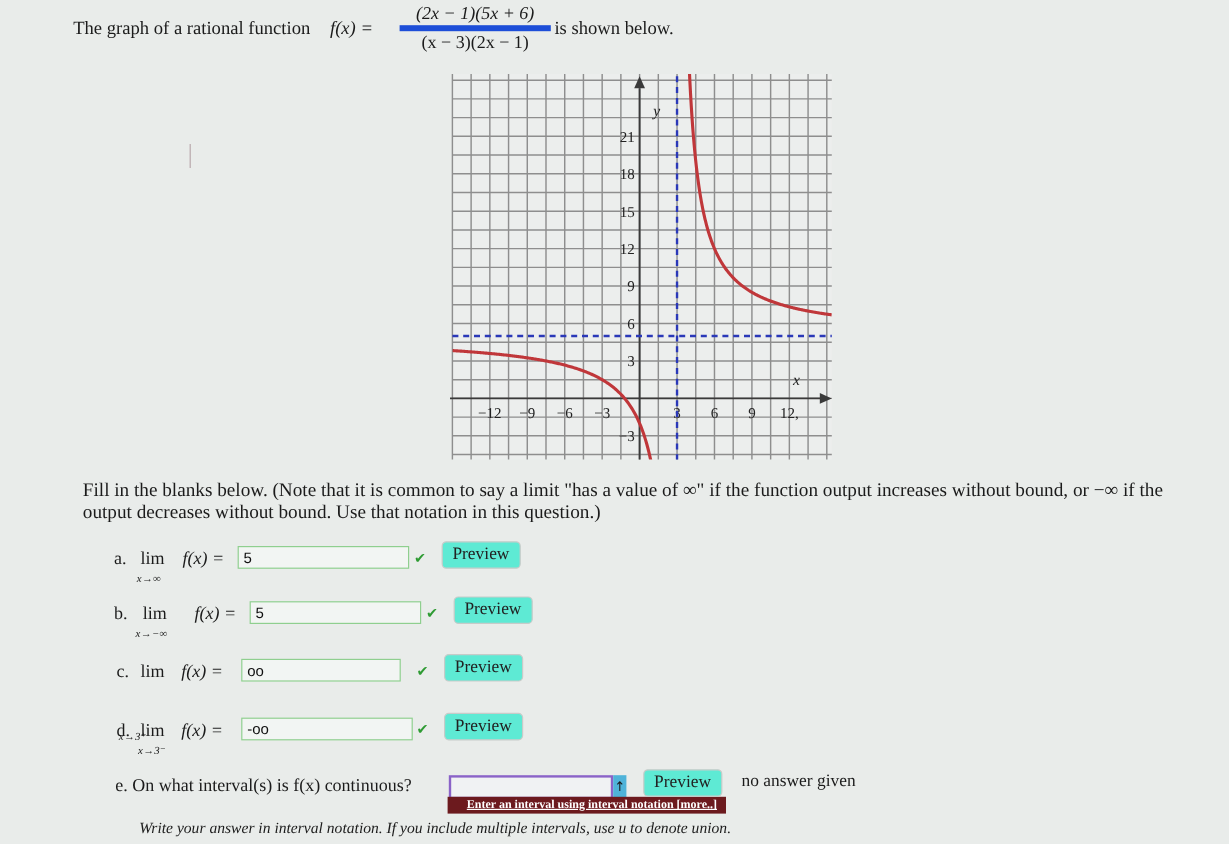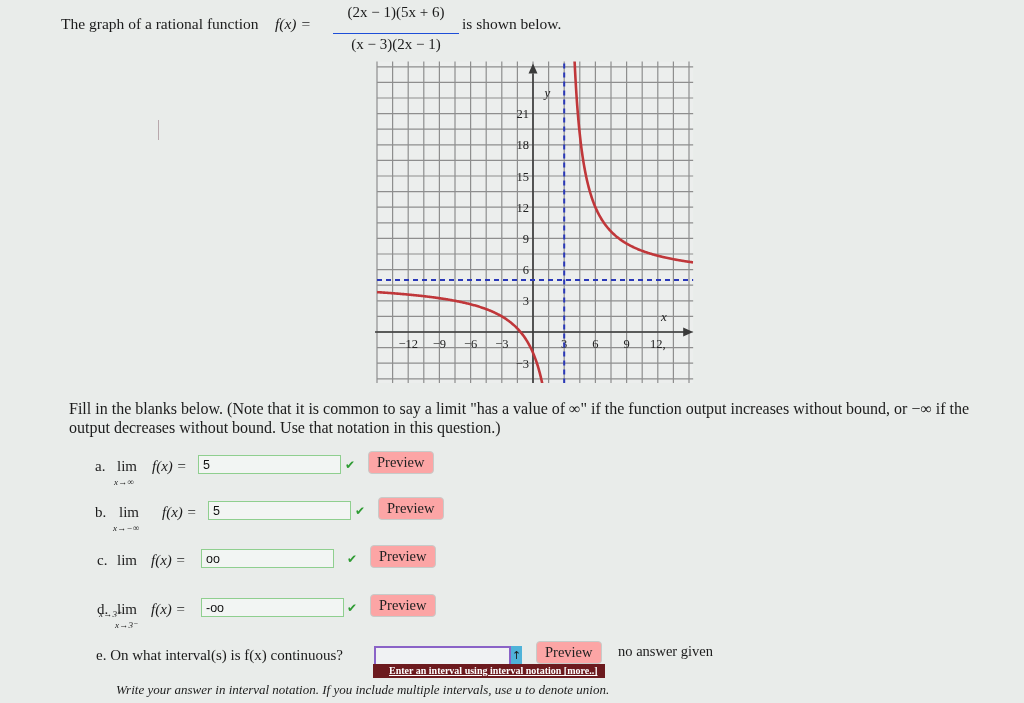--- a/index.html
+++ b/index.html
@@ -7,39 +7,39 @@
     width:1024px; height:703px; overflow:hidden; position:relative;
     background:#e9ecea;
     font-family:"Liberation Serif", "DejaVu Serif", serif;
     color:#1b1b1b;
   }
   .abs { position:absolute; }
   .intro { left:61px; top:12px; font-size:15.5px; }
   .intro .txt1 { position:absolute; left:0; top:3px; white-space:nowrap; }
   .intro .fx { position:absolute; left:214px; top:3px; white-space:nowrap; font-style:italic; }
   .frac { position:absolute; left:272px; top:-8px; text-align:center; width:126px; font-size:15px; }
-  .frac .num { display:block; padding-bottom:12px; border-bottom:1px solid #1d4ed8; }
+  .frac .num { display:block; font-style:italic; padding-bottom:0; border-bottom:5px solid #1d4ed8; }
   .frac .den { display:block; padding-top:2px; }
   .intro .txt2 { position:absolute; left:401px; top:3px; white-space:nowrap; }
   .graph { left:370px; top:60px; width:326px; height:326px; }
   .fill-note { left:69px; top:399px; width:910px; font-size:16px; line-height:19px; }
   .q { position:absolute; font-size:15px; white-space:nowrap;text-align:right; }
   .q .lbl { position:absolute; top:4px; }
   .q .lim { position:absolute; top:4px; }
   .q .sub { position:absolute; top:23px; font-size:9px; font-style:italic; letter-spacing:0.3px; }
   .q .eq { position:absolute; top:4px; font-style:italic; }
   .ans {
     position:absolute; height:19px; border:1px solid #8fcf8f; background:#f2f5f3;
     font-family:"Liberation Sans", sans-serif; font-size:12.5px; line-height:19px;
     padding-left:4px; box-sizing:border-box; color:#111;
   }
   .check { position:absolute; color:#2e9b33; font-size:12px; font-family:"DejaVu Sans", sans-serif; }
   .btn {
     position:absolute; height:23px; padding:0 8px; border-radius:4px;
-    background:#fca5a5; border:1px solid #c7cbc9; font-size:14.5px; line-height:21px;
+    background:#5eead4; border:1px solid #c7cbc9; font-size:14.5px; line-height:21px;
     color:#222; box-sizing:border-box; white-space:nowrap;
   }
   .ans-e {
     position:absolute; left:374px; top:646px; width:137px; height:20px;
     border:2px solid #8a63c7; background:#f0f2f3; box-sizing:border-box;
   }
   .uparrow {
     position:absolute; left:511px; top:646px; width:11px; height:20px; background:#4fb3d9;
     color:#1a1a1a; font-size:11px; line-height:20px; text-align:center; font-family:"DejaVu Sans", sans-serif;
   }

